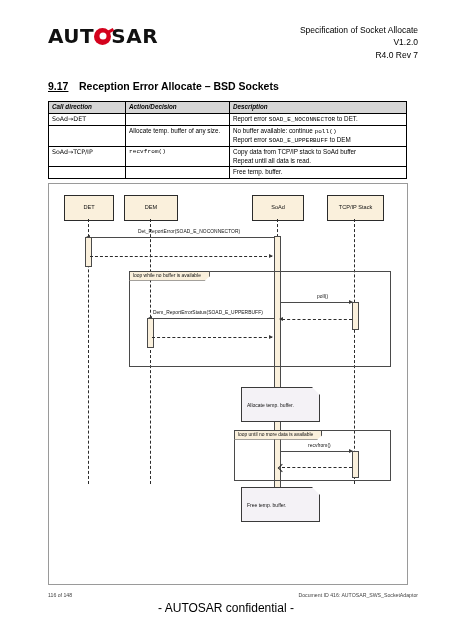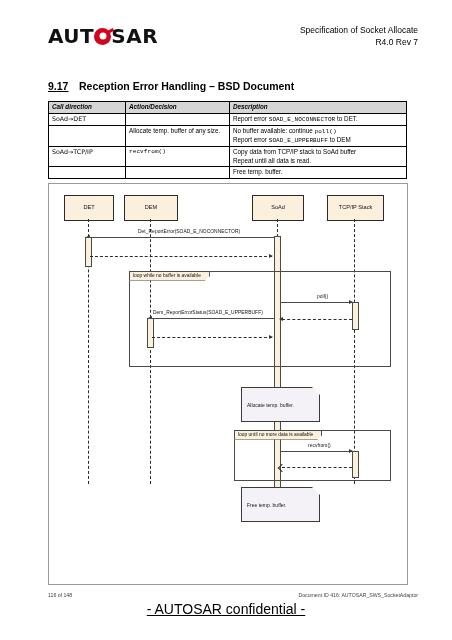--- a/index.html
+++ b/index.html
@@ -259,44 +259,44 @@
     height: 26px;
     font-size: 5.2px;
     color: #444;
   }
   .f-left  { position: absolute; left: 48px;  top: 0; }
   .f-right { position: absolute; right: 34px; top: 0; }
   .f-center {
     position: absolute;
     left: 0; right: 0; top: 9px;
     text-align: center;
-    font-size: 14px;
+    font-size: 12px;
     color: #000;
-    text-decoration: underline;
   }
 </style>
 </head>
 <body>
 
 <div class="page">
 
   <div class="header">
     <div class="logo">
       <span>AUT</span>
         <span class="o-mark"></span>
         <span>SAR</span>
     </div>
     <div class="hdr-right">
       <div>Specification of Socket Allocate</div>
+      <div>V1.2.0</div>
       <div>R4.0 Rev 7</div>
     </div>
   </div>
 
   <div class="section-title">
-    <span class="num">9.17</span><span>Reception Error Handling – BSD Document</span>
+    <span class="num">9.17</span><span>Reception Error Allocate – BSD Sockets</span>
   </div>
 
   <table class="spec">
     <colgroup>
         <col class="col1">
         <col class="col2">
         <col class="col3">
       </colgroup>
     <thead>
       <tr>

